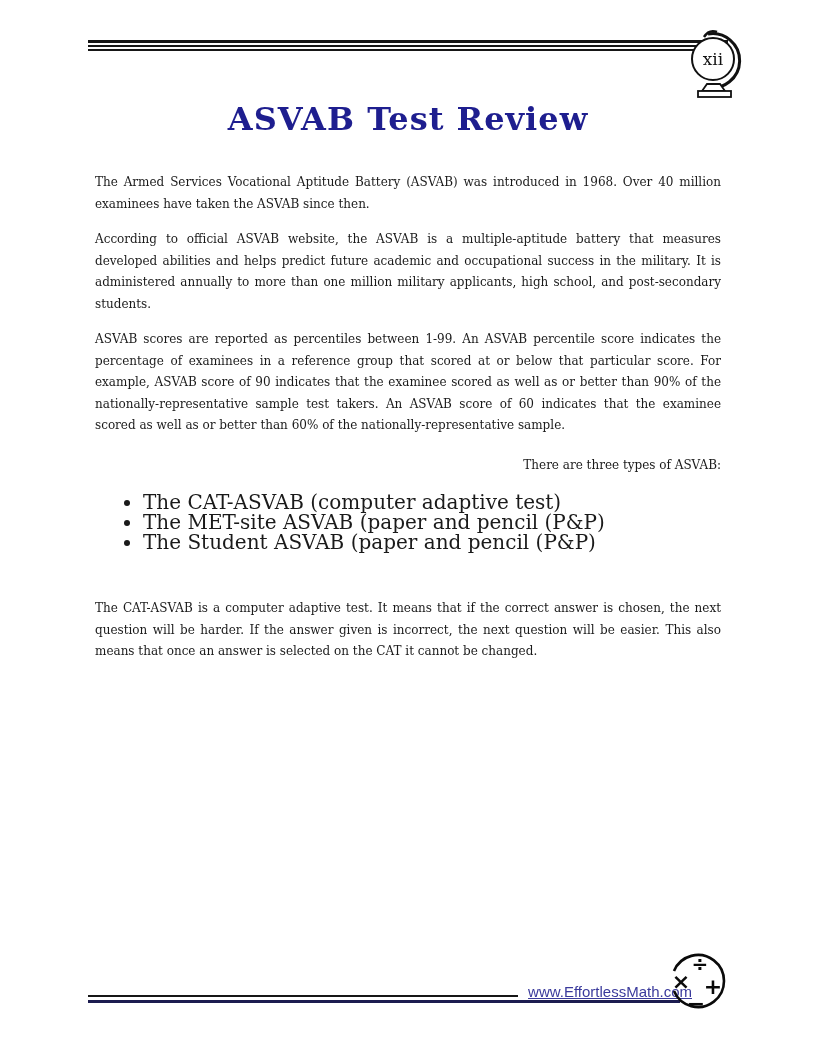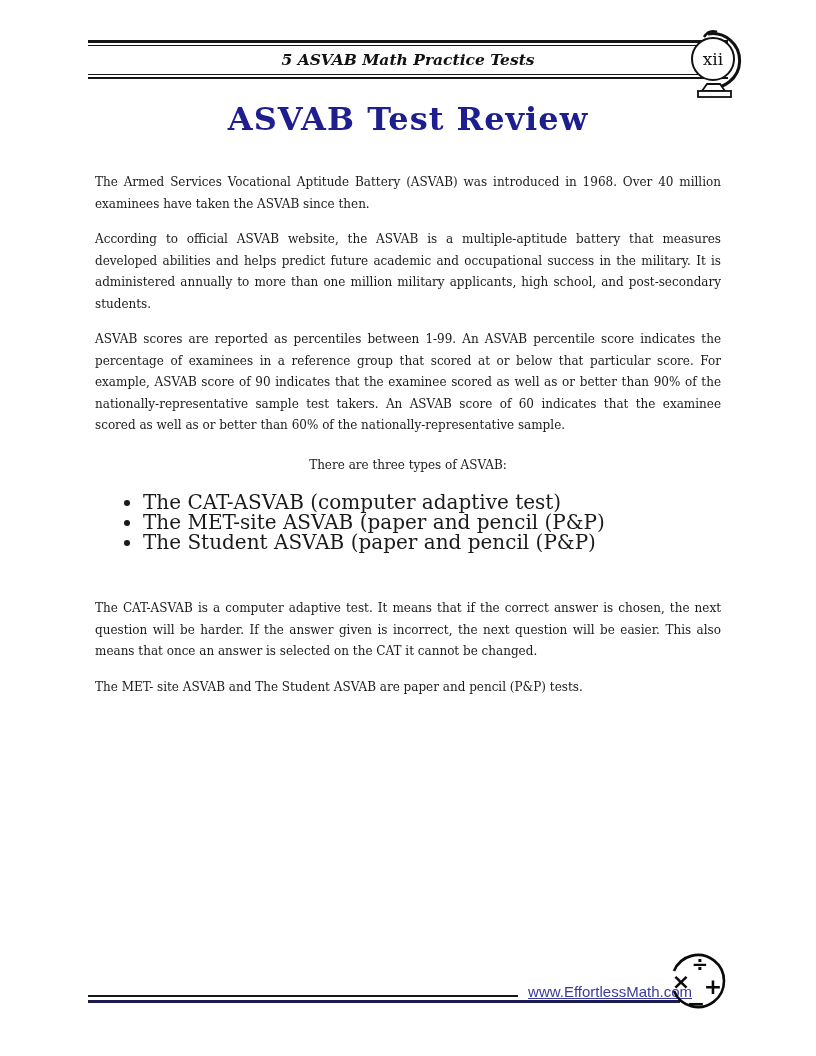--- a/index.html
+++ b/index.html
@@ -40,21 +40,21 @@
     line-height:30px;
     color:#1e1e8f;
   }
   .content p {
     margin:0 0 14px 0;
     font-size:12px;
     line-height:21.5px;
     text-align:justify;
   }
   .content p.wide-gap { margin-bottom:18px; }
-  .content p.lead-list { margin-bottom:16px; text-align:center; }
+  .content p.lead-list { margin-bottom:16px; text-align:right; }
   .bullet-list {
     margin:14px 0 0 0;
     padding:0 0 0 48px;
     list-style:disc;
   }
   .bullet-list li {
     font-size:20px;
     line-height:20px;
     margin:0;
   }
@@ -88,21 +88,20 @@
 <body>
 
 <div class="page">
 
   <div class="header">
     <div>
       <div class="rule-thick"></div>
         <div class="rule-gap"></div>
         <div class="rule-thin"></div>
     </div>
-    <div class="header-title">5 ASVAB Math Practice Tests</div>
     <div>
       <div class="rule-thin"></div>
         <div class="rule-gap"></div>
         <div class="rule-thick"></div>
     </div>
   </div>
 
   <svg class="page-badge" viewBox="0 0 76 78">
     <path d="M 28 11 Q 33 3 41 6" fill="none" stroke="#111" stroke-width="2.5"></path>
     <path d="M 32 8 A 27 27 0 1 1 31 61" fill="none" stroke="#111" stroke-width="3"></path>
@@ -120,21 +119,20 @@
     <p class="wide-gap">ASVAB scores are reported as percentiles between 1-99. An ASVAB percentile score indicates the percentage of examinees in a reference group that scored at or below that particular score. For example, ASVAB score of 90 indicates that the examinee scored as well as or better than 90% of the nationally-representative sample test takers. An ASVAB score of 60 indicates that the examinee scored as well as or better than 60% of the nationally-representative sample.</p>
     <p class="lead-list">There are three types of ASVAB:</p>
 
     <ul class="bullet-list">
       <li>The CAT-ASVAB (computer adaptive test)</li>
       <li>The MET-site ASVAB (paper and pencil (P&amp;P)</li>
       <li>The Student ASVAB (paper and pencil (P&amp;P)</li>
     </ul>
 
     <p class="after-list">The CAT-ASVAB is a computer adaptive test. It means that if the correct answer is chosen, the next question will be harder. If the answer given is incorrect, the next question will be easier. This also means that once an answer is selected on the CAT it cannot be changed.</p>
-    <p>The MET- site ASVAB and The Student ASVAB are paper and pencil (P&amp;P) tests.</p>
   </div>
 
   <div class="footer-line-thin"></div>
   <div class="footer-line-thick"></div>
   <a class="footer-link">www.EffortlessMath.com</a>
 
   <svg class="footer-logo" viewBox="0 0 64 64">
     <path d="M 8 20 A 26 26 0 1 1 8 40" fill="none" stroke="#0a0a0a" stroke-width="2.6"></path>
     <text class="op" x="34" y="20" text-anchor="middle" font-size="20">÷</text>
     <text class="op" x="15" y="38" text-anchor="middle" font-size="22">×</text>

